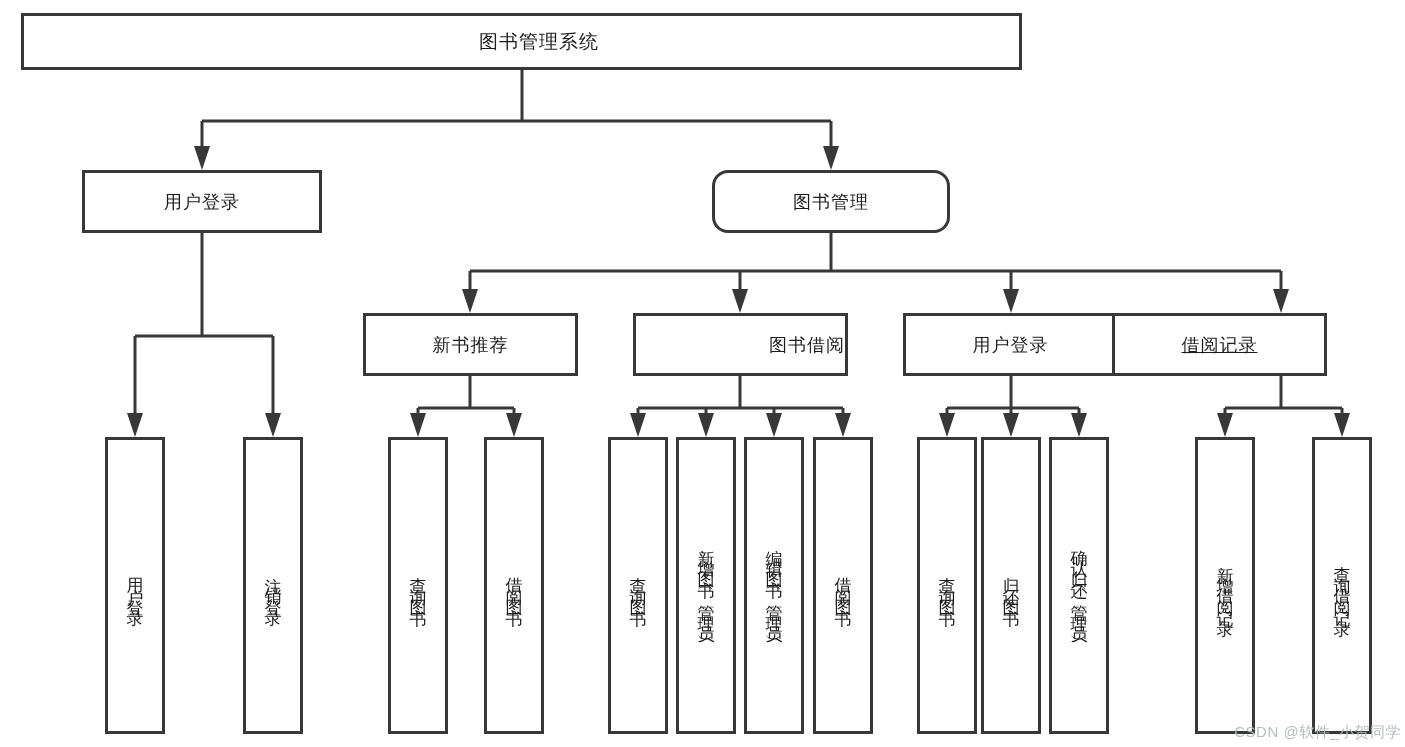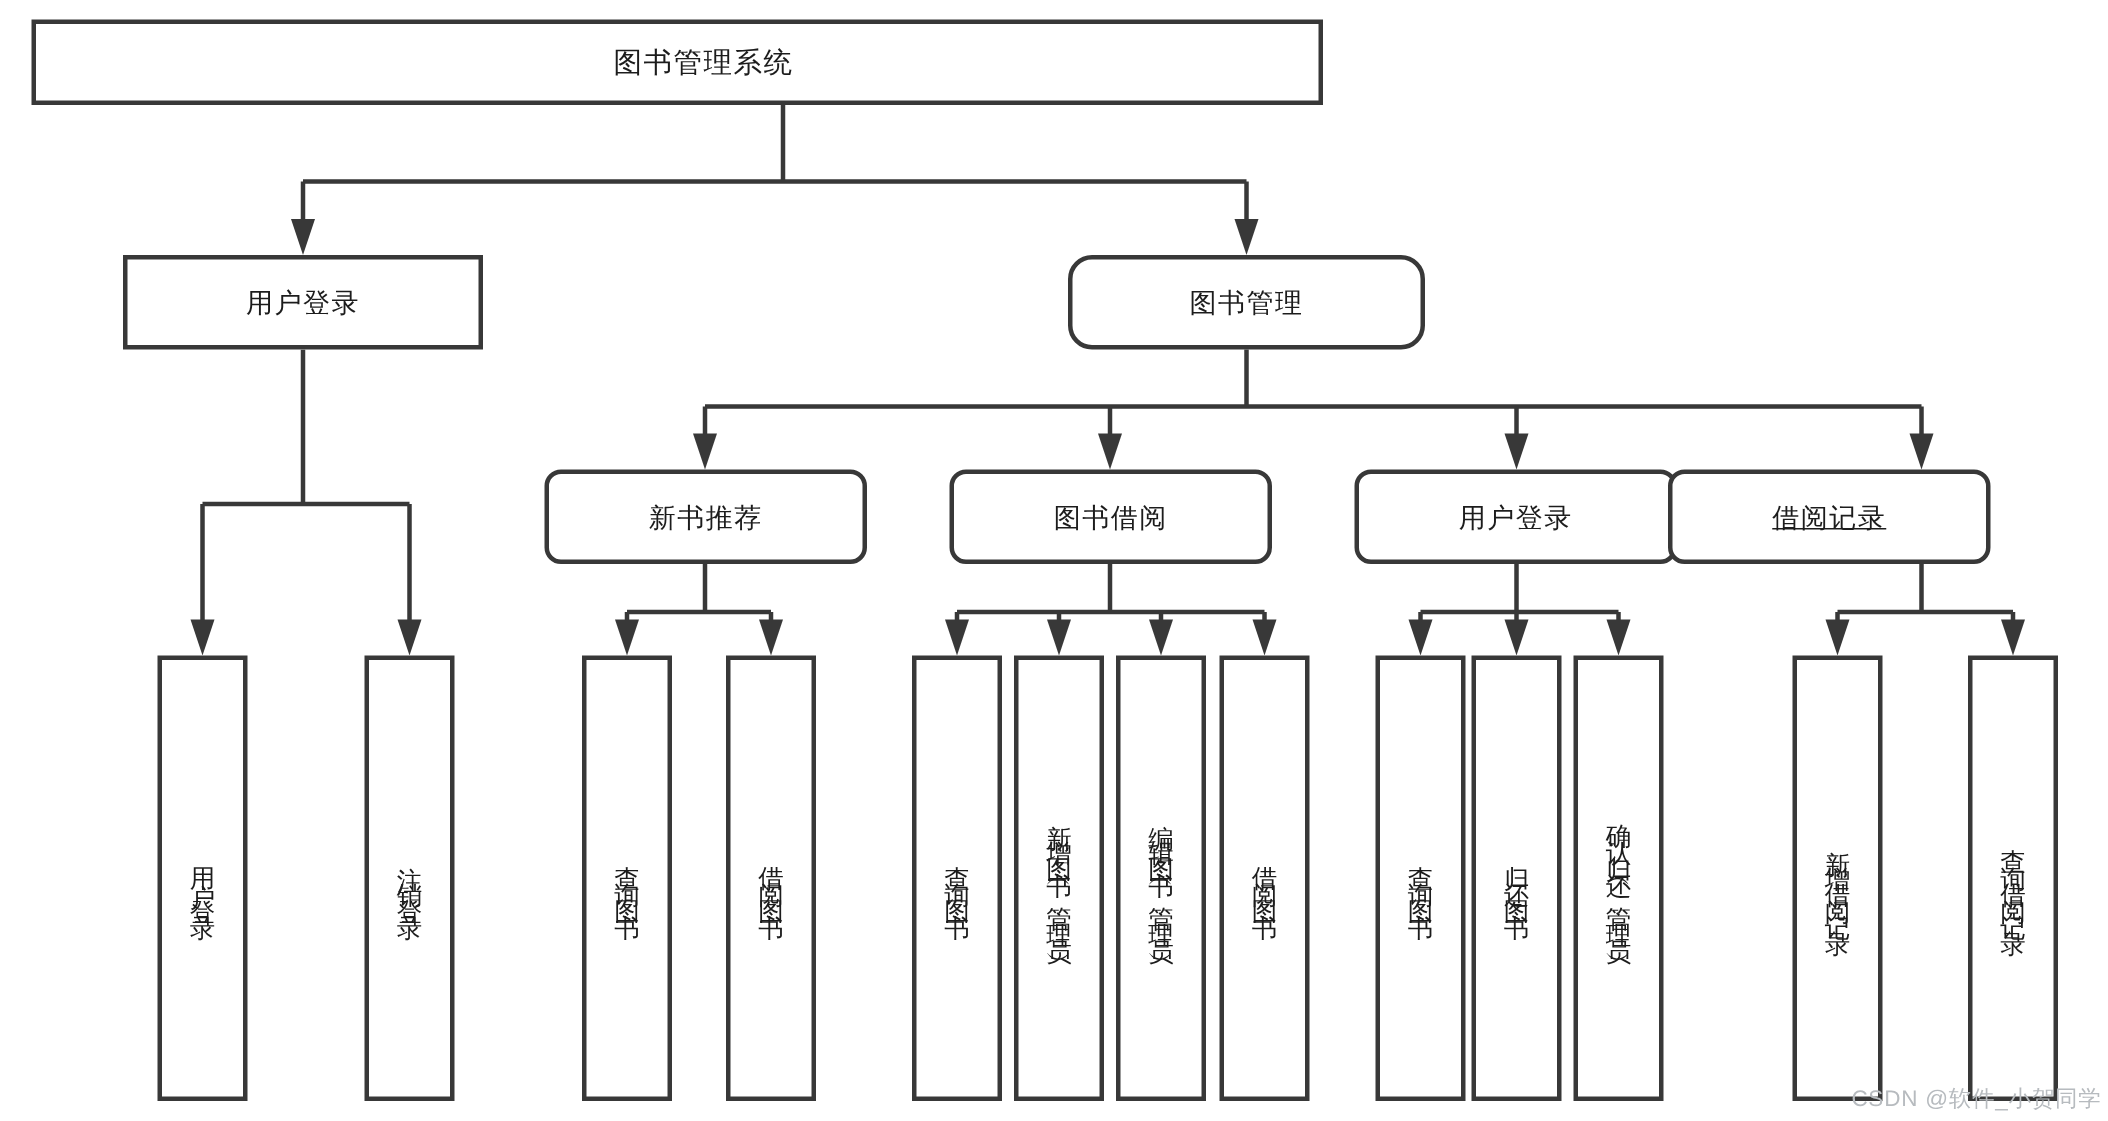--- a/index.html
+++ b/index.html
@@ -15,26 +15,26 @@
   .node{
     position:absolute;
     box-sizing:border-box;
     border:3px solid #383838;
     background:#ffffff;
     display:flex;align-items:center;justify-content:center;
     color:#1c1c1c;
   }
   .node .label{white-space:nowrap;}
   .h-node{font-size:18px;letter-spacing:1px;}
-  .root{left:21px;top:13px;width:861px;height:57px;font-size:19px;padding-left:35px;}
+  .root{left:21px;top:13px;width:1001px;height:57px;font-size:19px;padding-left:35px;}
   .n-user-login{left:82px;top:170px;width:240px;height:63px;}
   .n-book-mgmt{left:712px;top:170px;width:238px;height:63px;border-radius:16px;}
-  .l3{top:313px;width:215px;height:63px;border-radius:11px;}
+  .l3{top:313px;width:215px;height:63px;}
   .n-new-book{left:363px;}
-  .n-book-borrow{left:633px;}
+  .n-book-borrow{left:633px;justify-content:flex-end;}
   .n-current-borrow{left:903px;}
   .n-borrow-records{left:1112px;text-decoration:underline;}
   .leaf{top:437px;width:60px;height:297px;}
   .leaf .label{
     writing-mode:vertical-rl;
     text-orientation:mixed;
     font-size:17px;
     letter-spacing:11px;
     line-height:1;
   }

